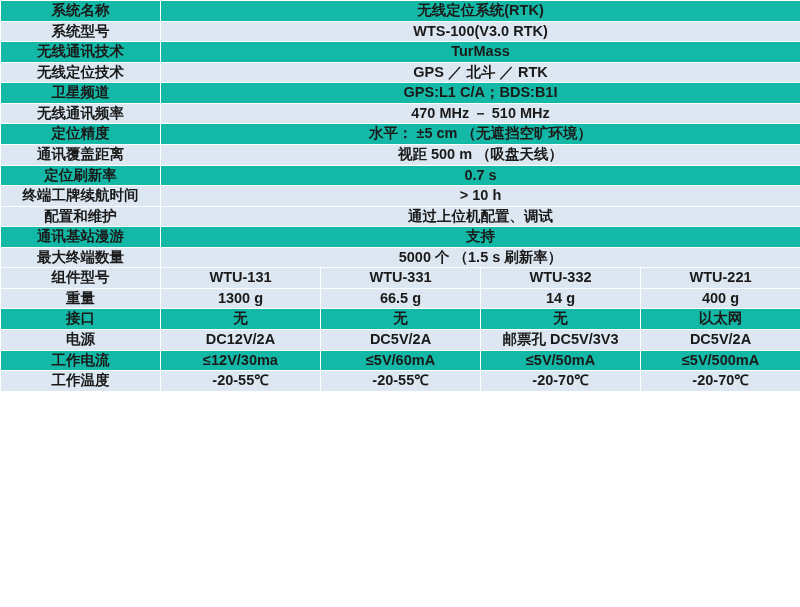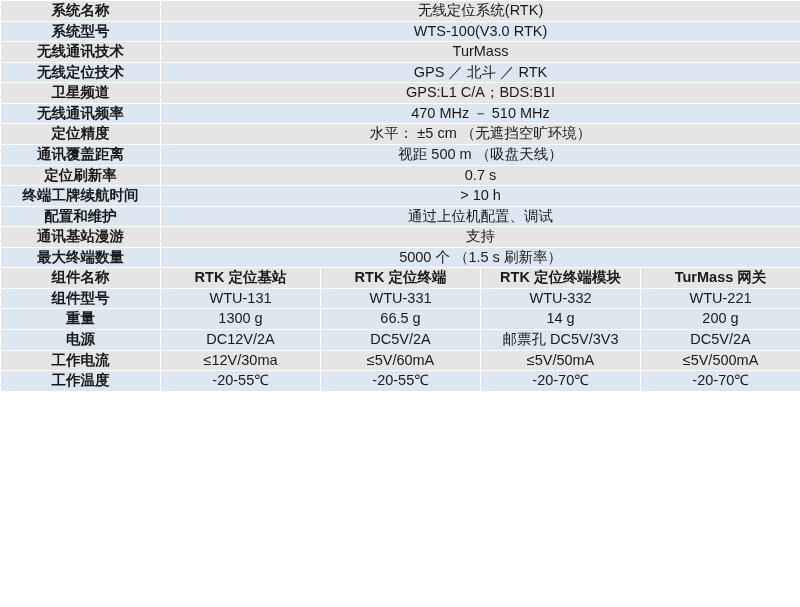--- a/index.html
+++ b/index.html
@@ -22,29 +22,29 @@
   table.spec td {
     border: 1px solid #ffffff;
     text-align: center;
     vertical-align: middle;
     font-size: 14.5px;
     line-height: 1.35;
     padding: 0 4px;
     white-space: nowrap;
   }
   
-  tr.rA td { background: #e5e5e5; }
+  tr.rA td { background: #14b8a6; }
   tr.rB td { background: #dde7f1; }
 
   td.label {
     font-weight: bold;
     width: 160px;
   }
   td.value {
-    font-weight: normal;
+    font-weight: bold;
   }
   td.hdr {
     font-weight: bold;
   }
   td.multiline {
     white-space: normal;
     line-height: 1.5;
     padding: 4px 2px;
     margin-left: 40px;
   }
@@ -109,27 +109,20 @@
     </tr>
     <tr class="rA">
       <td class="label">通讯基站漫游</td>
       <td class="value" colspan="4">支持</td>
     </tr>
     <tr class="rB">
       <td class="label">最大终端数量</td>
       <td class="value" colspan="4">5000 个 （1.5 s 刷新率）</td>
     </tr>
 
-    <tr class="rA">
-      <td class="label">组件名称</td>
-      <td class="hdr">RTK 定位基站</td>
-      <td class="hdr">RTK 定位终端</td>
-      <td class="hdr">RTK 定位终端模块</td>
-      <td class="hdr">TurMass 网关</td>
-    </tr>
 
     <tr class="rB">
       <td class="label">组件型号</td>
       <td class="value multiline">
         <span class="l1">WTU-131</span>
       </td>
       <td class="value multiline">
         <span class="l1">WTU-331</span>
       </td>
       <td class="value multiline">
@@ -139,23 +132,30 @@
         <span class="l1">WTU-221</span>
       </td>
     </tr>
 
 
     <tr class="rB">
       <td class="label">重量</td>
       <td class="value">1300 g</td>
       <td class="value">66.5 g</td>
       <td class="value">14 g</td>
-      <td class="value">200 g</td>
+      <td class="value">400 g</td>
     </tr>
 
+    <tr class="rA">
+      <td class="label">接口</td>
+      <td class="value">无</td>
+      <td class="value">无</td>
+      <td class="value">无</td>
+      <td class="value">以太网</td>
+    </tr>
 
     <tr class="rB">
       <td class="label">电源</td>
       <td class="value">DC12V/2A</td>
       <td class="value">DC5V/2A</td>
       <td class="value">邮票孔 DC5V/3V3</td>
       <td class="value">DC5V/2A</td>
     </tr>
 
     <tr class="rA">

